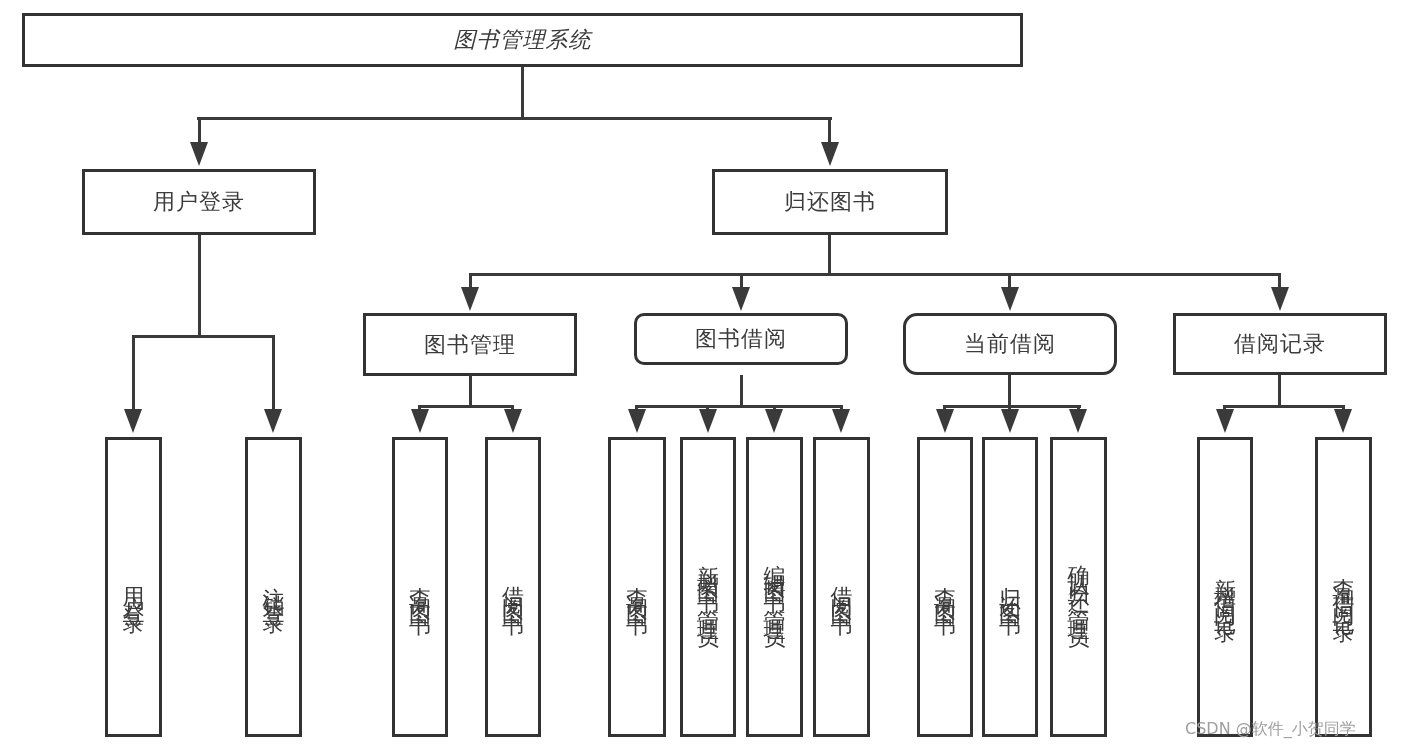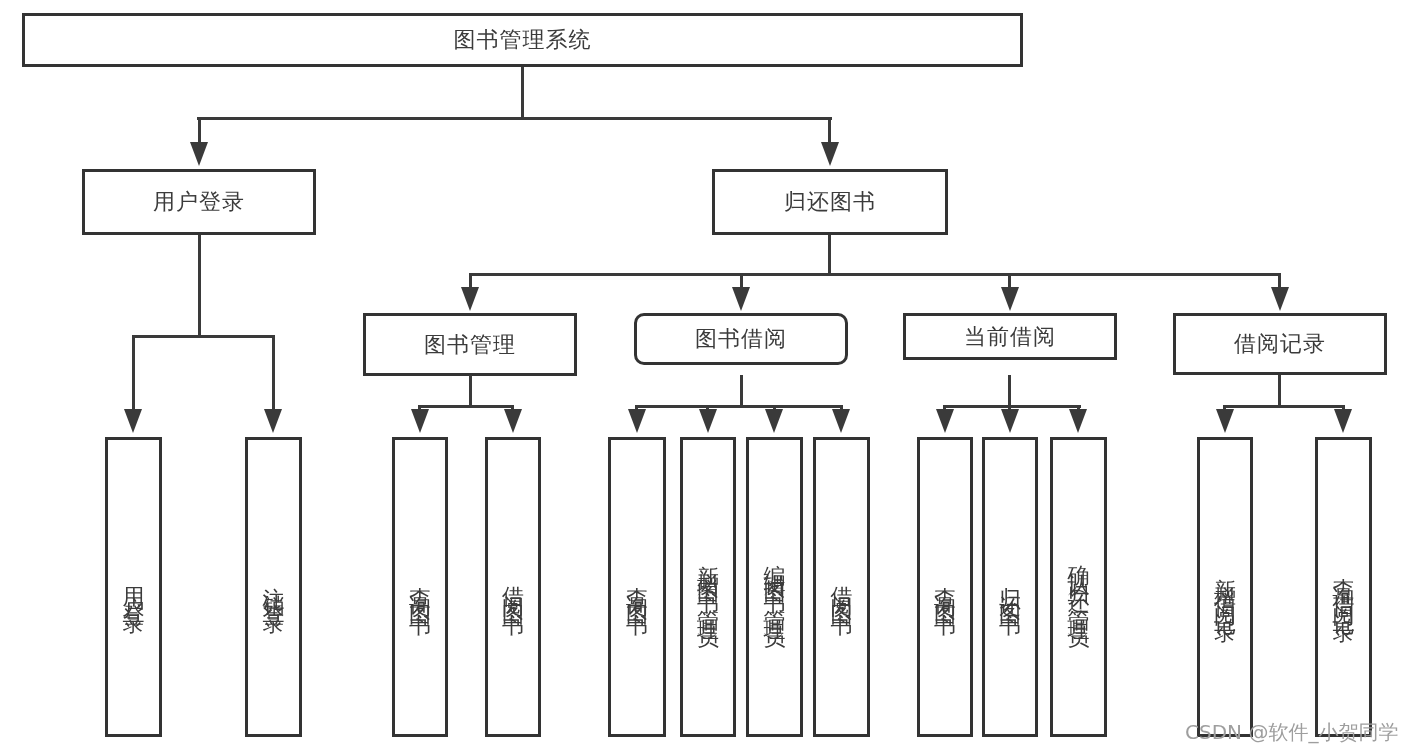--- a/index.html
+++ b/index.html
@@ -44,31 +44,31 @@
     width: 0;
     height: 0;
     border-left: 9px solid transparent;
     border-right: 9px solid transparent;
     border-top: 24px solid #3a3a3a;
   }
   .watermark {
     position: absolute;
     left: 1185px;
     top: 719px;
-    font-size: 20px;
+    font-size: 16px;
     color: #9e9e9e;
     white-space: nowrap;
   }
 </style>
 </head>
 <body>
 
 <div class="stage">
 
-  <div class="box" style="left:22px; top:13px; width:1001px; height:54px;">
+  <div class="box" style="left:22px; top:13px; width:1001px; height:54px;font-style:italic;">
     <span>图书管理系统</span>
   </div>
 
   <div class="vline" style="left:521px; top:67px; width:3px; height:53px;"></div>
   <div class="hline" style="left:197px; top:117px; width:635px; height:3px;"></div>
   <div class="vline" style="left:198px; top:117px; width:3px; height:27px;"></div>
   <div class="arrow" style="left:190px; top:142px;"></div>
   <div class="vline" style="left:828px; top:117px; width:3px; height:27px;"></div>
   <div class="arrow" style="left:821px; top:142px;"></div>
 
@@ -96,21 +96,21 @@
   <div class="arrow" style="left:1001px; top:287px;"></div>
   <div class="vline" style="left:1278px; top:273px; width:3px; height:16px;"></div>
   <div class="arrow" style="left:1271px; top:287px;"></div>
 
   <div class="box" style="left:363px; top:313px; width:214px; height:63px;">
     <span>图书管理</span>
   </div>
   <div class="box" style="left:634px; top:313px; width:214px; height:52px;border-radius:10px;">
     <span>图书借阅</span>
   </div>
-  <div class="box" style="left:903px; top:313px; width:214px; height:47px;">
+  <div class="box" style="left:903px; top:313px; width:214px; height:62px;border-radius:14px;">
     <span>当前借阅</span>
   </div>
   <div class="box" style="left:1173px; top:313px; width:214px; height:62px;">
     <span>借阅记录</span>
   </div>
 
   <div class="vline" style="left:469px; top:375px; width:3px; height:32px;"></div>
   <div class="hline" style="left:418px; top:405px; width:96px; height:3px;"></div>
   <div class="vline" style="left:418px; top:405px; width:3px; height:8px;"></div>
   <div class="arrow" style="left:411px; top:409px;"></div>

